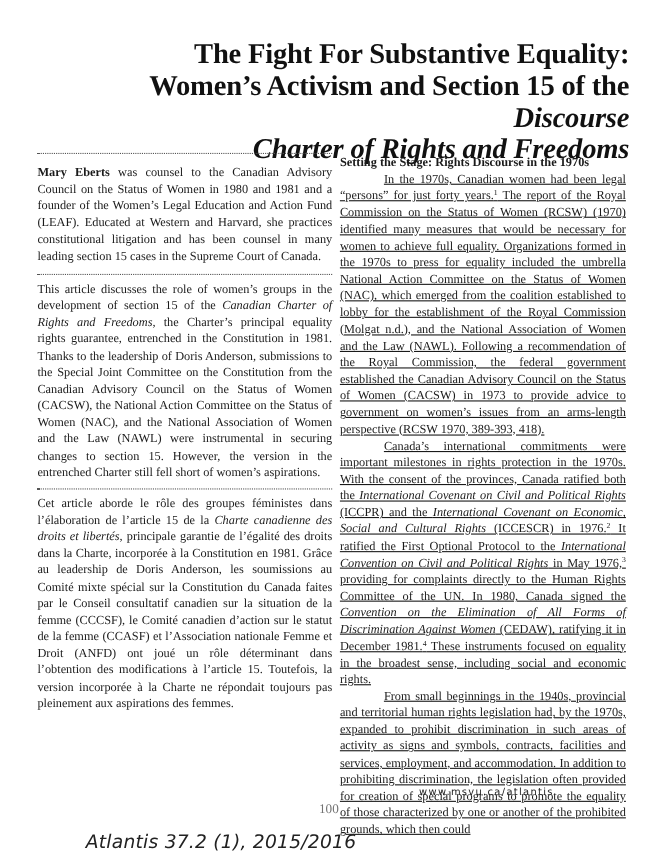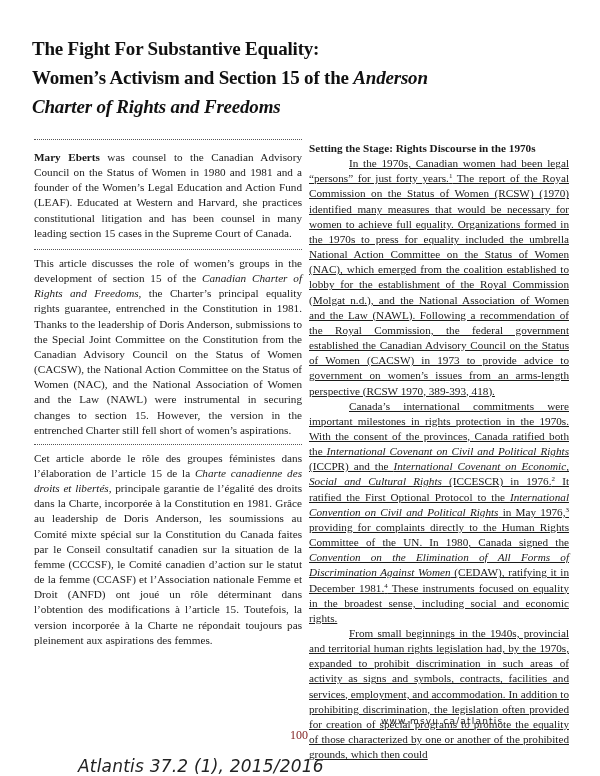--- a/index.html
+++ b/index.html
@@ -4,21 +4,21 @@
   <style>
     html, body { margin: 0; padding: 0; background: #ffffff; }
     body {
       width: 600px; height: 776px; position: relative; overflow: hidden;
       font-family: "Liberation Serif", "DejaVu Serif", serif;
       color: #1a1a1a;
     }
     .title {
       position: absolute; left: 32px; top: 34px; width: 540px;
       font-family: "Liberation Serif", serif; font-weight: bold;
-      font-size: 19px; line-height: 29px; color: #111; letter-spacing: -0.2px;
+      font-size: 26px; line-height: 29px; color: #111; letter-spacing: -0.2px; text-align: right;
     }
     .title i { font-style: italic; }
     .col {
       position: absolute; font-size: 11.2px; line-height: 15.15px;
       text-align: justify; hyphens: auto;
     }
     .col-left { left: 34px; top: 139px; width: 268px; }
     .col-right { left: 309px; top: 139px; width: 260px; }
     .dots {
       border-top: 1px dotted #555; height: 0; margin: 0;
@@ -29,34 +29,34 @@
     .indent { text-indent: 40px; text-decoration: underline; }
     .sep { margin: 6px 0 6px 0; border-top: 1px dotted #555; }
     sup { font-size: 7px; line-height: 0; vertical-align: 4px; }
     .footer-journal {
       position: absolute; left: 78px; top: 756px;
       font-family: "DejaVu Sans", sans-serif; font-style: italic;
       font-size: 17px; color: #222; letter-spacing: 0.2px;
     }
     .footer-page {
       position: absolute; left: 290px; top: 728px;
-      font-size: 12px; color: #7f1d1d;
+      font-size: 12px; color: #737373;
     }
     .footer-url {
       position: absolute; left: 381px; top: 716px;
       font-family: "DejaVu Sans", sans-serif; font-size: 9px;
       letter-spacing: 1.2px; color: #222;
     }
   </style>
 </head>
 <body>
 
 <div class="title">
   <div>The Fight For Substantive Equality:</div>
-  <div><span>Women’s Activism and Section 15 of the </span><i>Anderson</i></div>
+  <div><span>Women’s Activism and Section 15 of the </span><i>Discourse</i></div>
   <div><i>Charter of Rights and Freedoms</i></div>
 </div>
 
 <div class="col col-left">
   <div class="dots"></div>
   <p class="para bio" style="margin-top:10px;"><b>Mary Eberts</b><span> was counsel to the Canadian Advisory Council on the Status of Women in 1980 and 1981 and a founder of the Women’s Legal Education and Action Fund (LEAF). Educated at Western and Harvard, she practices constitutional litigation and has been counsel in many leading section 15 cases in the Supreme Court of Canada.</span></p>
   <div class="sep" style="margin-top:8px;"></div>
   <p class="para"><span>This article discusses the role of women’s groups in the development of section 15 of the </span><i>Canadian Charter of Rights and Freedoms</i><span>, the Charter’s principal equality rights guarantee, entrenched in the Constitution in 1981. Thanks to the leadership of Doris Anderson, submissions to the Special Joint Committee on the Constitution from the Canadian Advisory Council on the Status of Women (CACSW), the National Action Committee on the Status of Women (NAC), and the National Association of Women and the Law (NAWL) were instrumental in securing changes to section 15. However, the version in the entrenched Charter still fell short of women’s aspirations.</span></p>
   <div class="sep"></div>
   <p class="para"><span>Cet article aborde le rôle des groupes féministes dans l’élaboration de l’article 15 de la </span><i>Charte canadienne des droits et libertés</i><span>, principale garantie de l’égalité des droits dans la Charte, incorporée à la Constitution en 1981. Grâce au leadership de Doris Anderson, les soumissions au Comité mixte spécial sur la Constitution du Canada faites par le Conseil consultatif canadien sur la situation de la femme (CCCSF), le Comité canadien d’action sur le statut de la femme (CCASF) et l’Association nationale Femme et Droit (ANFD) ont joué un rôle déterminant dans l’obtention des modifications à l’article 15. Toutefois, la version incorporée à la Charte ne répondait toujours pas pleinement aux aspirations des femmes.</span></p>

